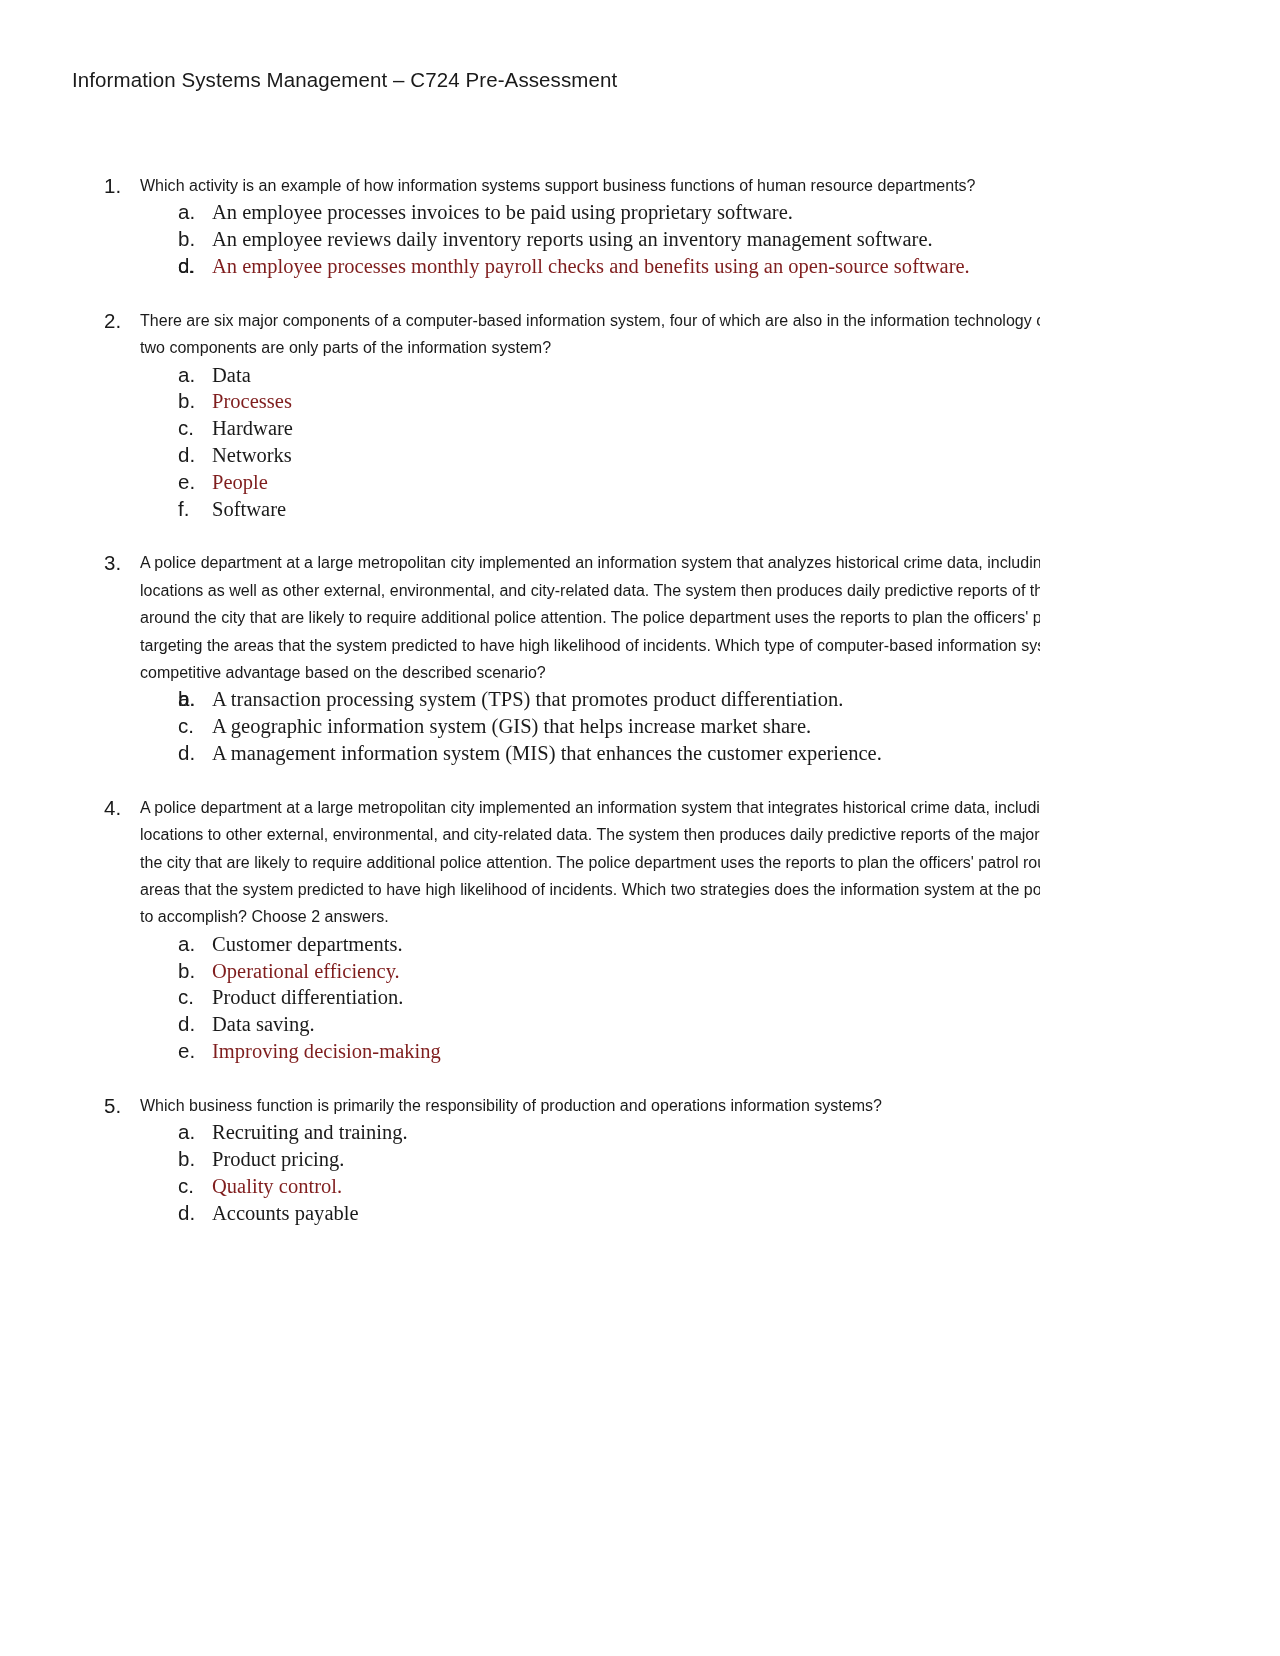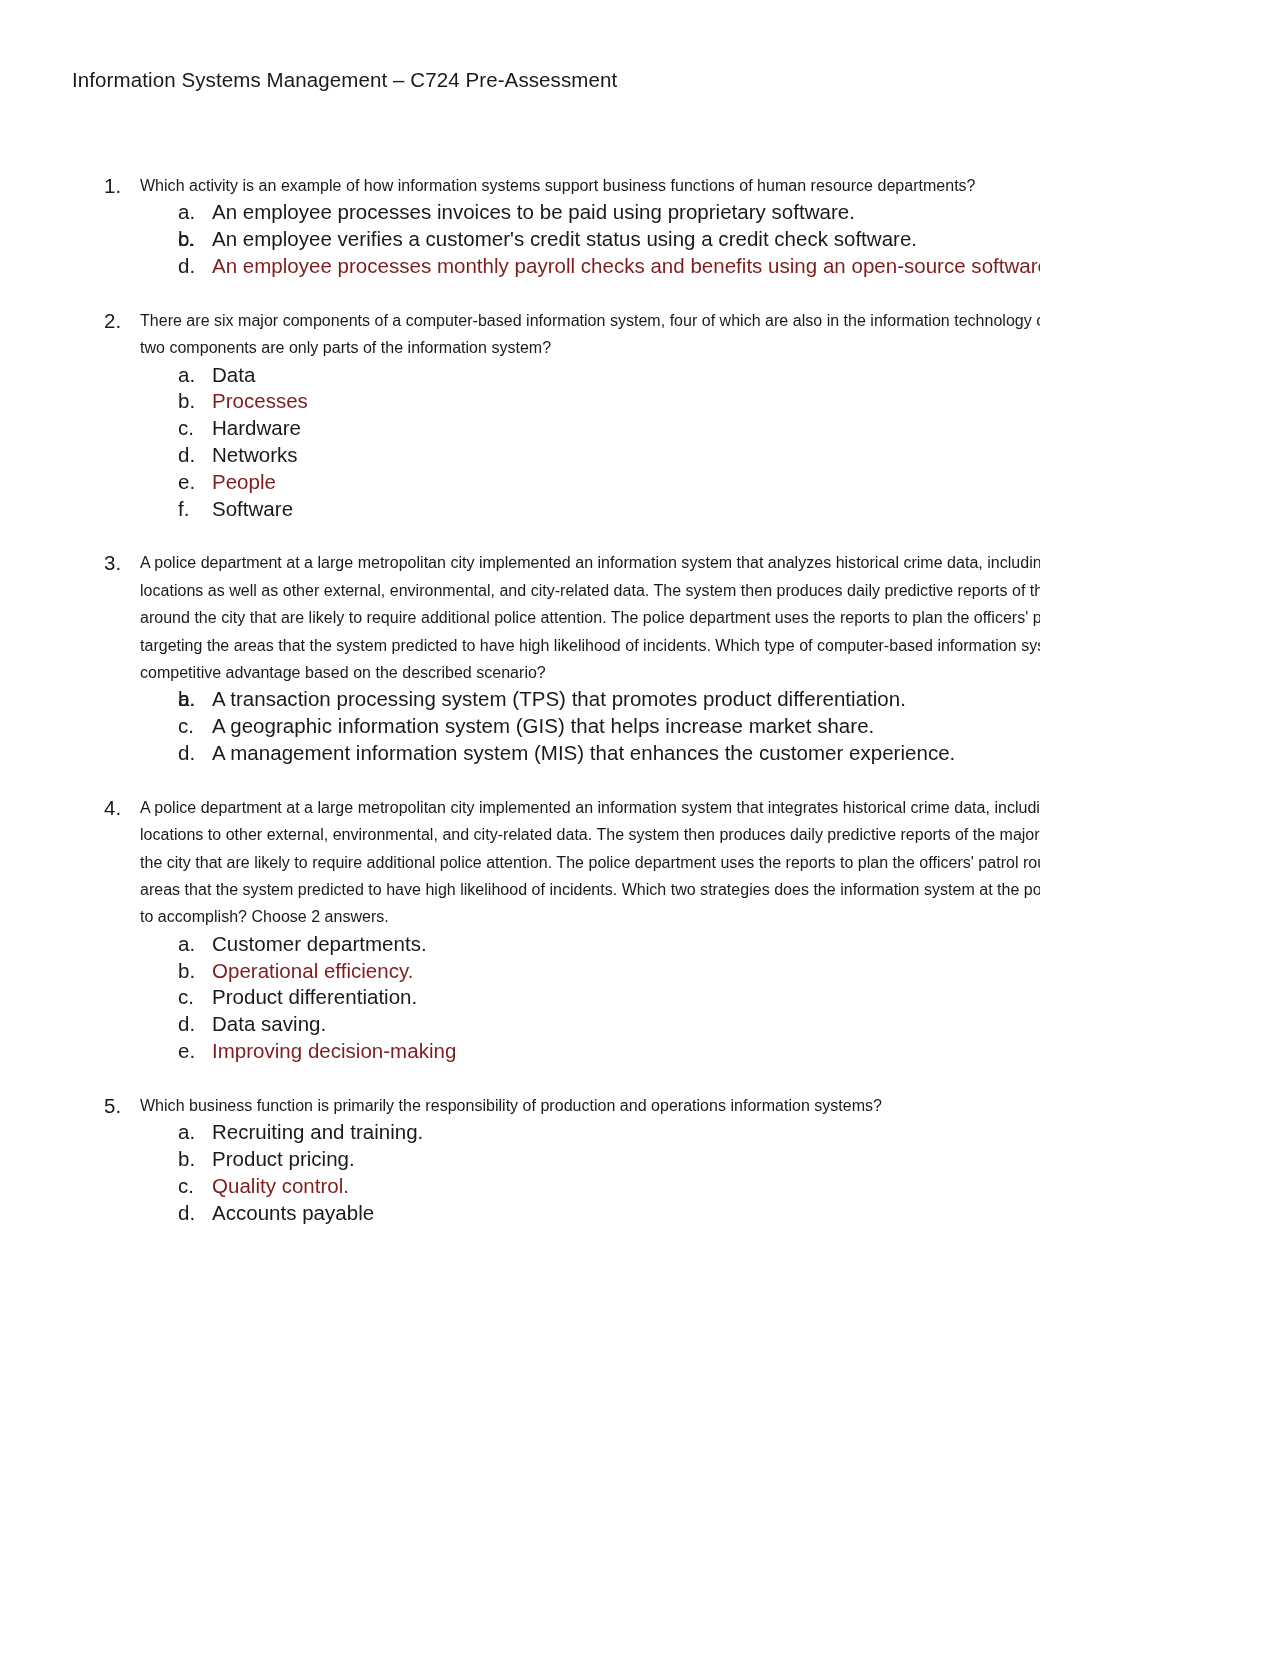--- a/index.html
+++ b/index.html
@@ -82,39 +82,39 @@
     width: 28px;
     font-size: 20.5px;
     line-height: 26.8px;
     color: #1a1a1a;
   }
   li.option.highlight,
   li.option.highlight .o-letter {
     color: #ff0000;
   }
   li.option.highlight .o-letter { color: #1a1a1a; }
-  .o-text { display: inline; }
+  .o-text { display: inline; font-family: Liberation Serif, serif; }
   li.option.highlight .o-text { color: #7f1d1d; }
 </style>
 </head>
 <body>
 
 <div class="page">
 
   <div class="doc-header">Information Systems Management – C724 Pre-Assessment</div>
 
   <div class="body-area">
     <ol class="questions" id="question-list">
         <li class="question">
           <span class="q-num">1.</span>
           <div class="q-text">Which activity is an example of how information systems support business functions of human resource departments?</div>
           <ol class="options">
             <li class="option"><span class="o-letter">a.</span><span class="o-text">An employee processes invoices to be paid using proprietary software.</span></li>
-            <li class="option"><span class="o-letter">b.</span></li>
-            <li class="option"><span class="o-letter">c.</span><span class="o-text">An employee verifies a customer's credit status using a credit check software.</span></li>
+            <li class="option"><span class="o-letter">b.</span><span class="o-text">An employee reviews daily inventory reports using an inventory management software.</span></li>
+            <li class="option"><span class="o-letter">c.</span></li>
             <li class="option highlight"><span class="o-letter">d.</span><span class="o-text">An employee processes monthly payroll checks and benefits using an open-source software.</span></li>
           </ol>
         </li>
         <li class="question">
           <span class="q-num">2.</span>
           <div class="q-text">There are six major components of a computer-based information system, four of which are also in the information technology component. Which two components are only parts of the information system?</div>
           <ol class="options">
             <li class="option"><span class="o-letter">a.</span><span class="o-text">Data</span></li>
             <li class="option highlight"><span class="o-letter">b.</span><span class="o-text">Processes</span></li>
             <li class="option"><span class="o-letter">c.</span><span class="o-text">Hardware</span></li>

